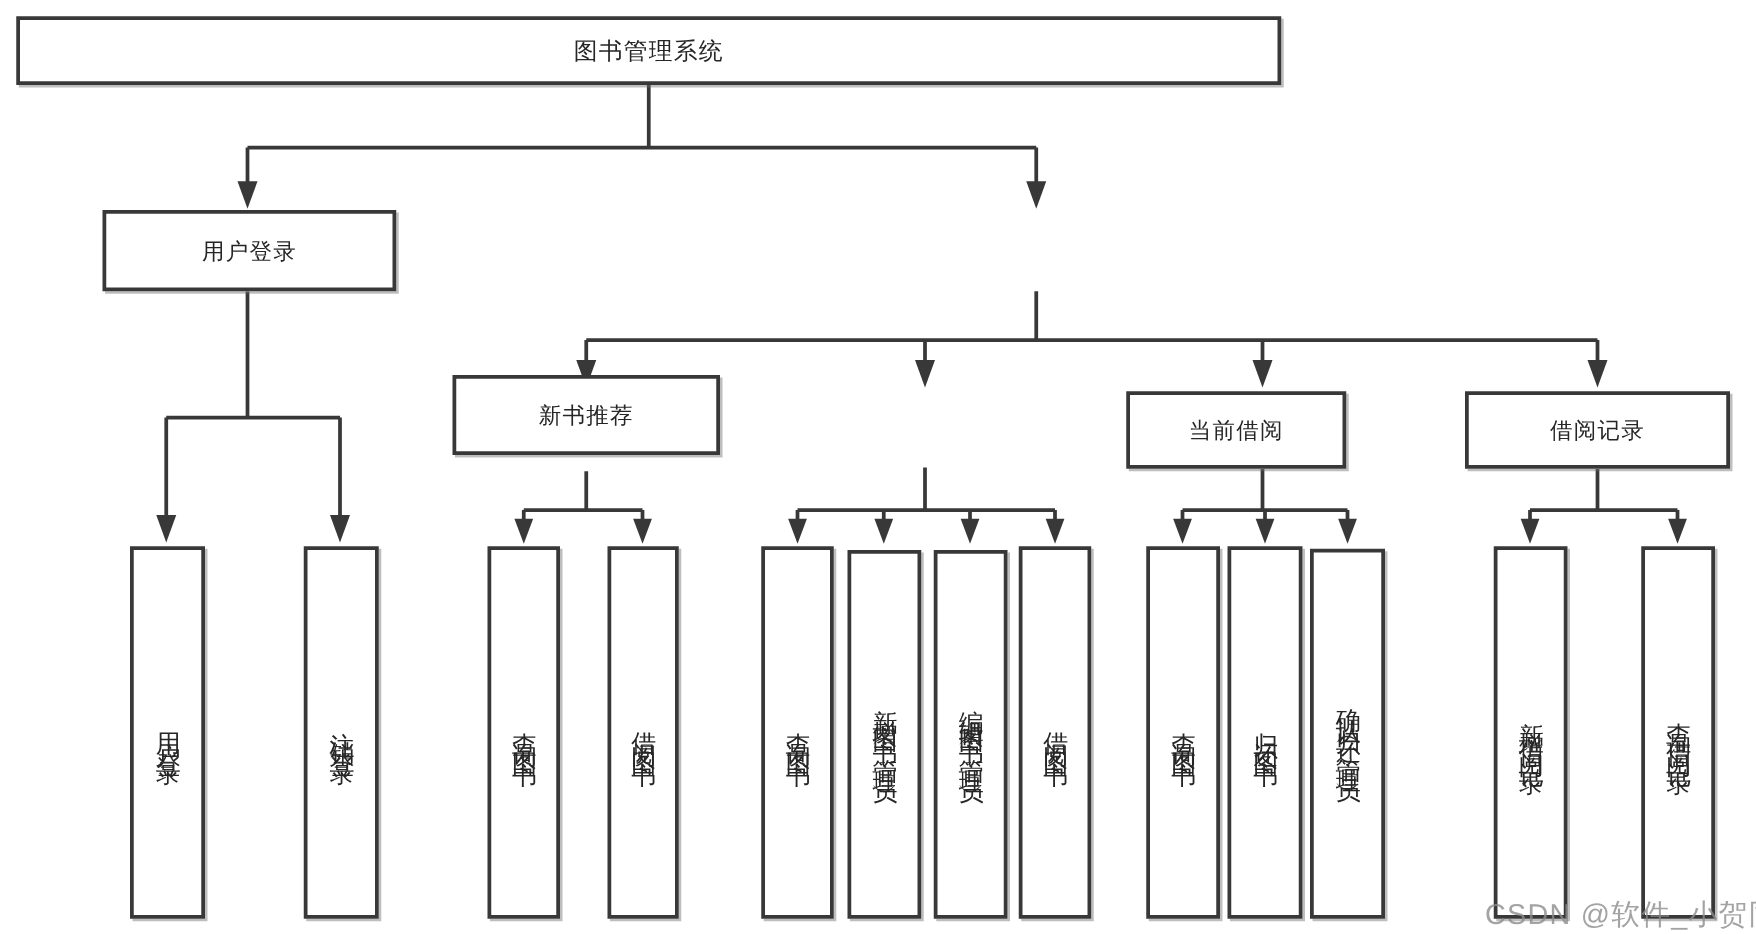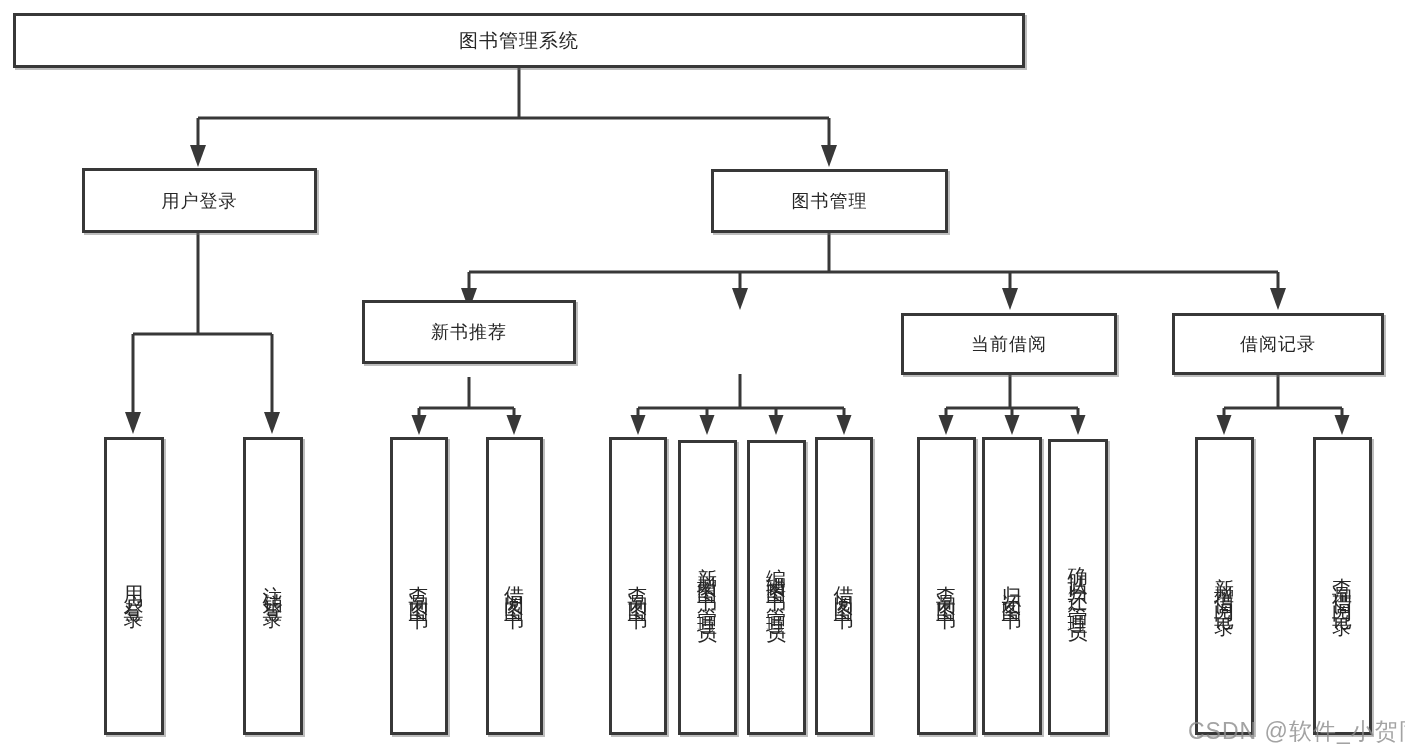--- a/index.html
+++ b/index.html
@@ -74,24 +74,23 @@
       <polygon points="1070.5,415 1085.5,415 1078,435"></polygon>
 
       <polygon points="1216.5,415 1231.5,415 1224,435"></polygon>
       <polygon points="1334.5,415 1349.5,415 1342,435"></polygon>
     </g>
   </svg>
 
   <div class="box hbox root" style="left:13px; top:13px; width:1012px; height:55px;">图书管理系统</div>
 
   <div class="box hbox" style="left:82px; top:168px; width:235px; height:65px;">用户登录</div>
-  <div class="box hbox" style="left:711px; top:169px; width:237px; height:64px;">图书管理</div>
 
   <div class="box hbox" style="left:362px; top:300px; width:214px; height:64px;">新书推荐</div>
-  <div class="box hbox" style="left:901px; top:313px; width:216px; height:62px;">当前借阅</div>
+  <div class="box hbox" style="left:901px; top:313px; width:176px; height:62px;">当前借阅</div>
   <div class="box hbox" style="left:1172px; top:313px; width:212px; height:62px;">借阅记录</div>
 
   <div class="box vbox" style="left:104px; top:437px; width:60px; height:298px;">用户登录</div>
   <div class="box vbox" style="left:243px; top:437px; width:60px; height:298px;">注销登录</div>
 
   <div class="box vbox" style="left:390px; top:437px; width:58px; height:298px;">查询图书</div>
   <div class="box vbox" style="left:486px; top:437px; width:57px; height:298px;">借阅图书</div>
 
   <div class="box vbox" style="left:609px; top:437px; width:58px; height:298px;">查询图书</div>
   <div class="box vbox" style="left:678px; top:440px; width:59px; height:295px;">新增图书（管理员）</div>

